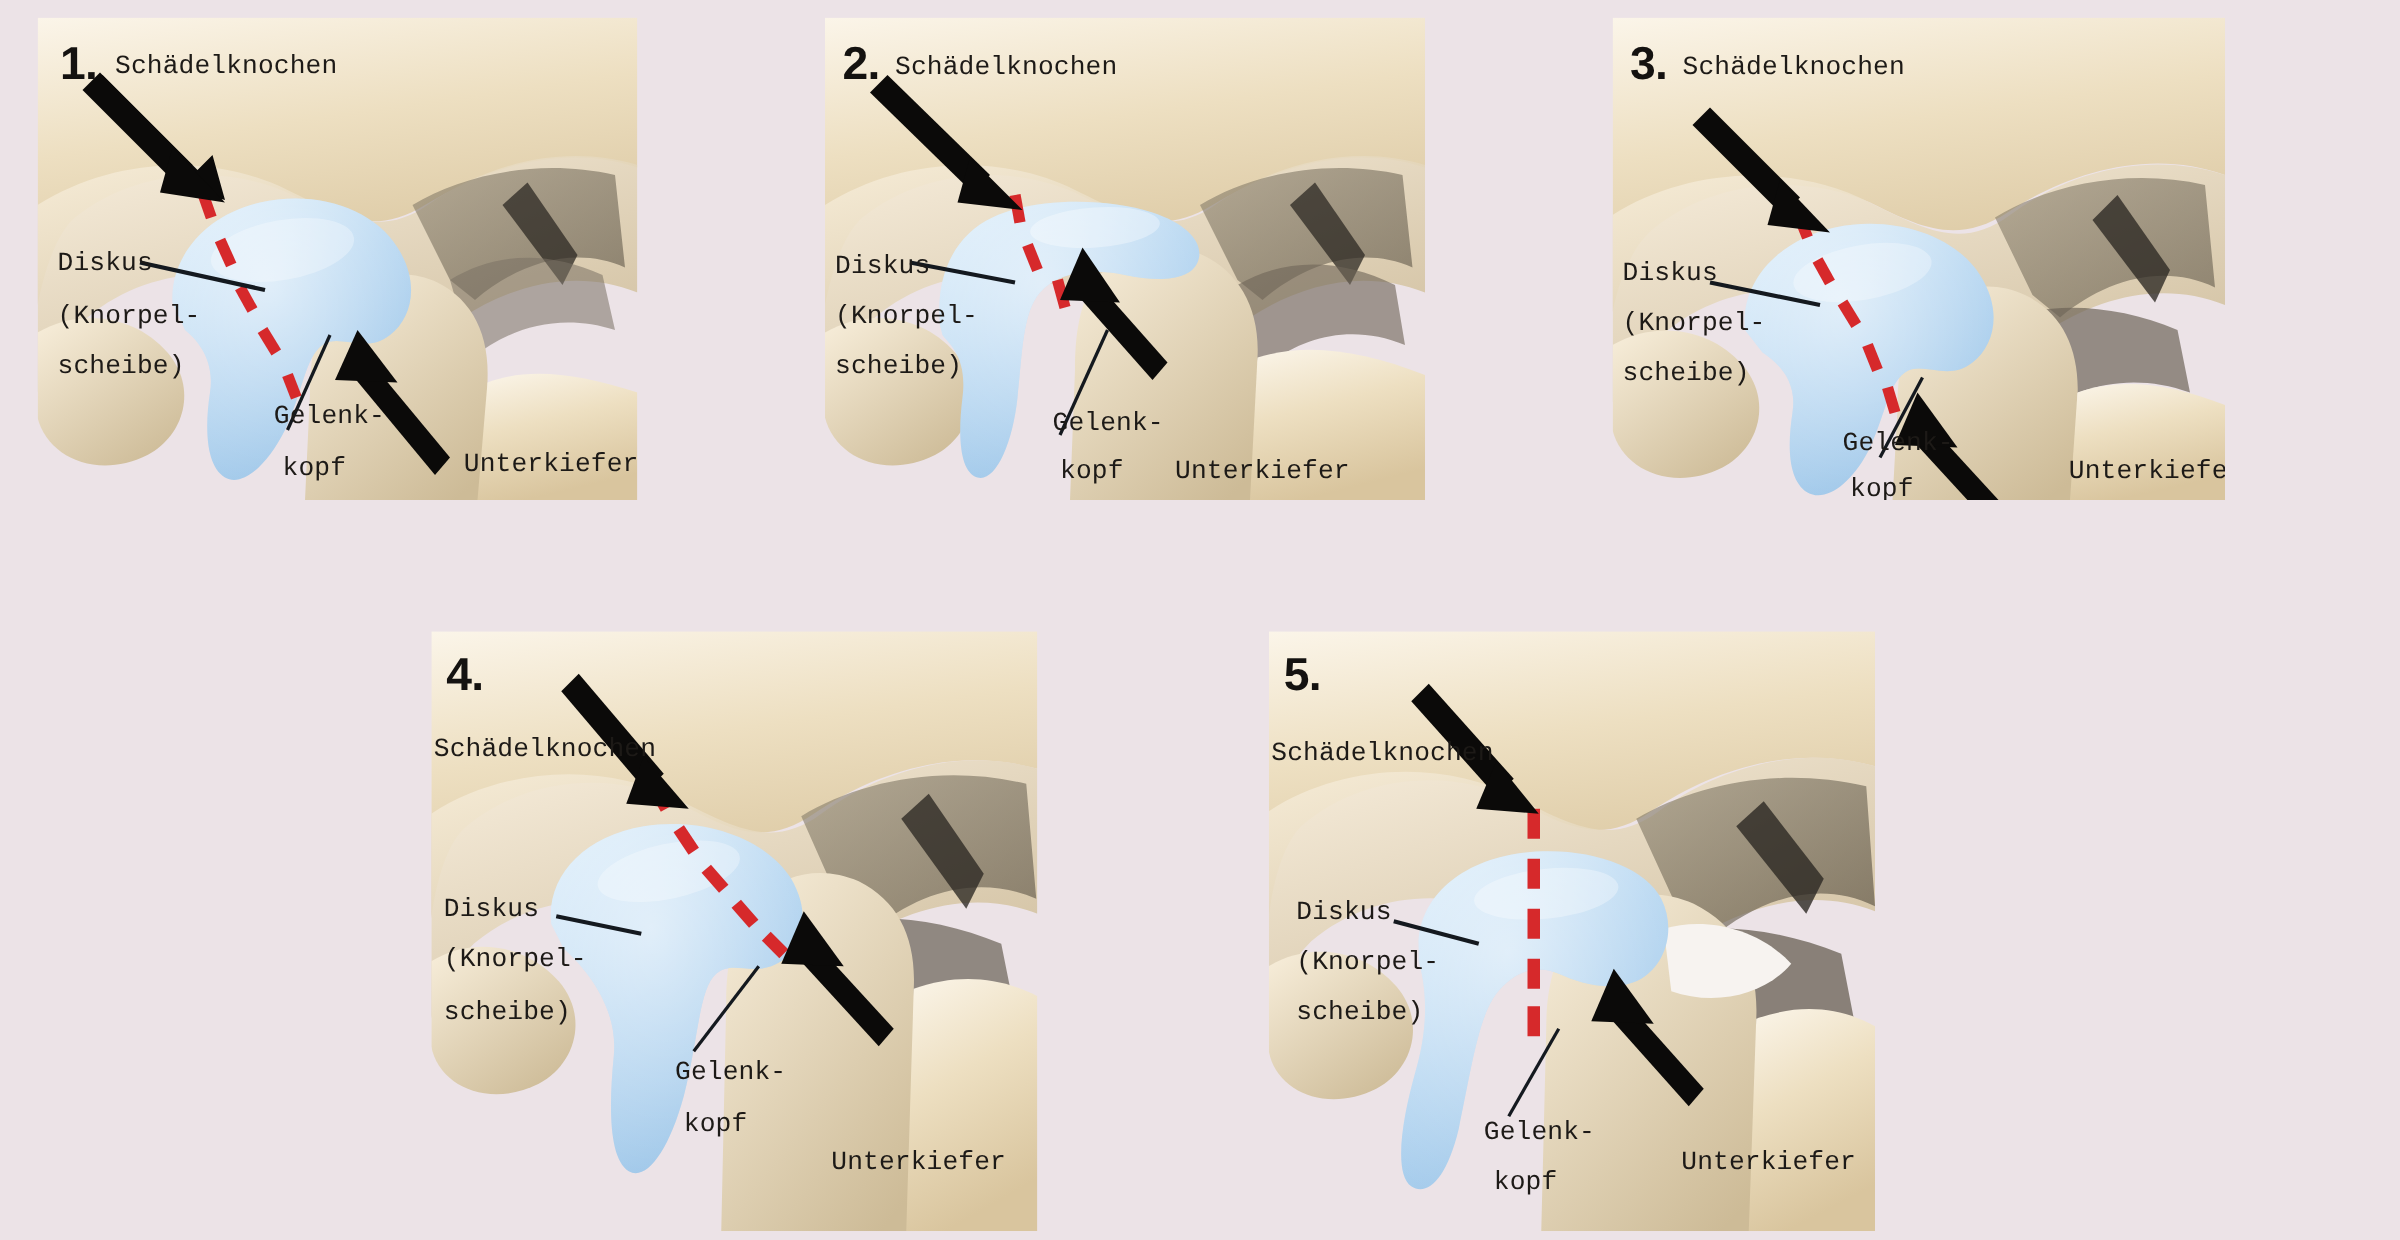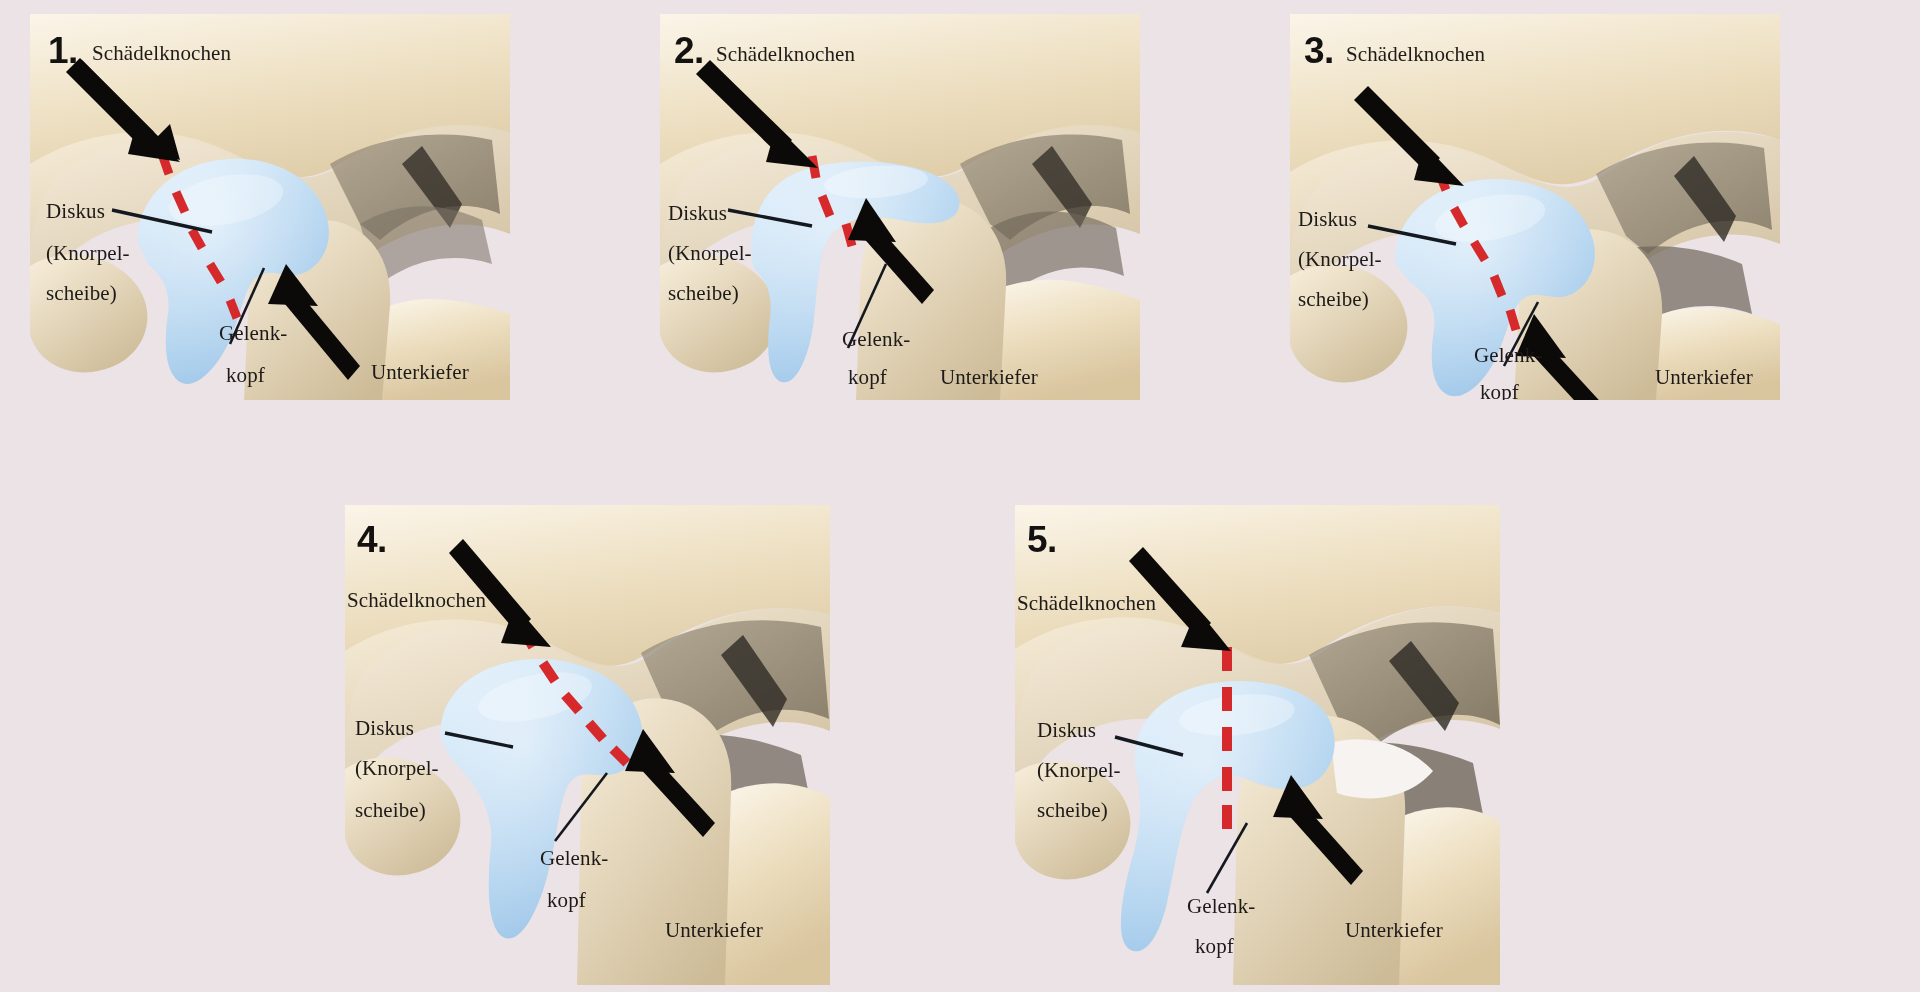--- a/index.html
+++ b/index.html
@@ -23,21 +23,21 @@
   .panel .art { position: absolute; inset: 0; }
   .panel svg { position: absolute; left: 0; top: 0; }
 
   .lbl {
     position: absolute;
     color: #1d1a17;
     font-size: 21px;
     line-height: 1.32;
     letter-spacing: .1px;
     white-space: pre;
-    font-family: Liberation Serif, serif;
+    font-family: Liberation Mono, monospace;
   }
   .num {
     position: absolute;
     color: #141210;
     font-size: 37px;
     font-weight: bold;
     letter-spacing: -.5px;
     font-family: "Liberation Sans", "DejaVu Sans", sans-serif;
   }
 </style>

